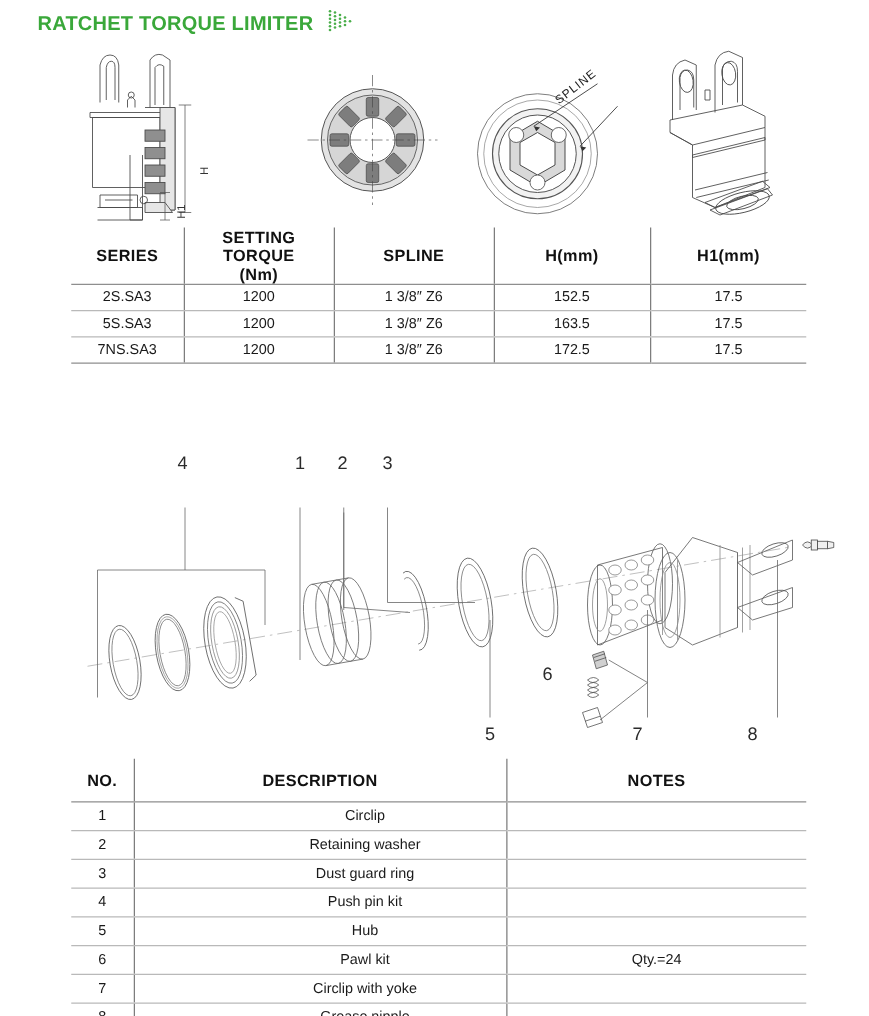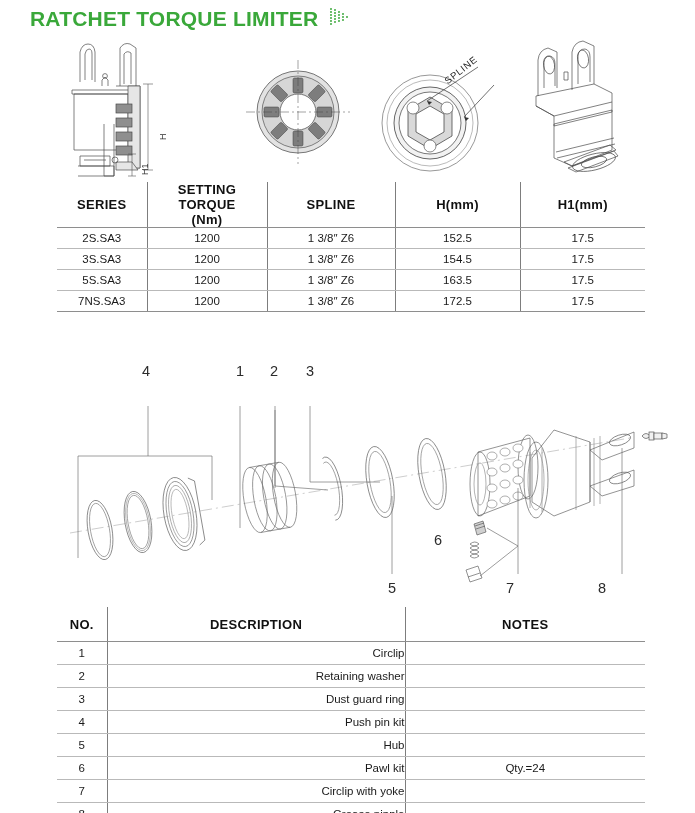--- a/index.html
+++ b/index.html
@@ -19,21 +19,21 @@
   
   #title-bar {
     position: absolute;
     left: 30px;
     top: 6px;
     display: flex;
     align-items: center;
     gap: 10px;
   }
   #page-title {
-    font-size: 21px;
+    font-size: 16px;
     font-weight: bold;
     letter-spacing: 0.2px;
     color: #3aa83a;
     white-space: nowrap;
   }
   #brand-mark { display: block; }
 
   
   .dwg { position: absolute; }
   .dwg svg { display: block; overflow: visible; }
@@ -69,21 +69,21 @@
   #spec-table th + th, #spec-table td + td { border-left: 1.2px solid #7d7d7d; }
 
   
   #parts-table { left: 57px; top: 607px; width: 588px; }
   #parts-table thead th { height: 34px; }
   #parts-table tbody td { height: 22px; }
   #parts-table thead th { border-bottom: 1.6px solid #8e8e8e; }
   #parts-table tbody tr td { border-bottom: 1px solid #b9b9b9; }
   #parts-table tbody tr:last-child td { border-bottom: 1.6px solid #8e8e8e; }
   #parts-table th + th, #parts-table td + td { border-left: 1.2px solid #7d7d7d; }
-  #parts-table td.desc { text-align: right; padding-left: 72px; }
+  #parts-table td.desc { text-align: center; padding-left: 72px; }
 
   
   .callout {
     position: absolute;
     font-size: 14.5px;
     color: #2b2b2b;
     text-align: center;
     width: 20px;
   }
 
@@ -304,27 +304,20 @@
   </thead>
   <tbody>
     <tr>
       <td>2S.SA3</td>
       <td>1200</td>
       <td>1 3/8″ Z6</td>
       <td>152.5</td>
       <td>17.5</td>
     </tr>
     <tr>
-      <td>3S.SA3</td>
-      <td>1200</td>
-      <td>1 3/8″ Z6</td>
-      <td>154.5</td>
-      <td>17.5</td>
-    </tr>
-    <tr>
       <td>5S.SA3</td>
       <td>1200</td>
       <td>1 3/8″ Z6</td>
       <td>163.5</td>
       <td>17.5</td>
     </tr>
     <tr>
       <td>7NS.SA3</td>
       <td>1200</td>
       <td>1 3/8″ Z6</td>

